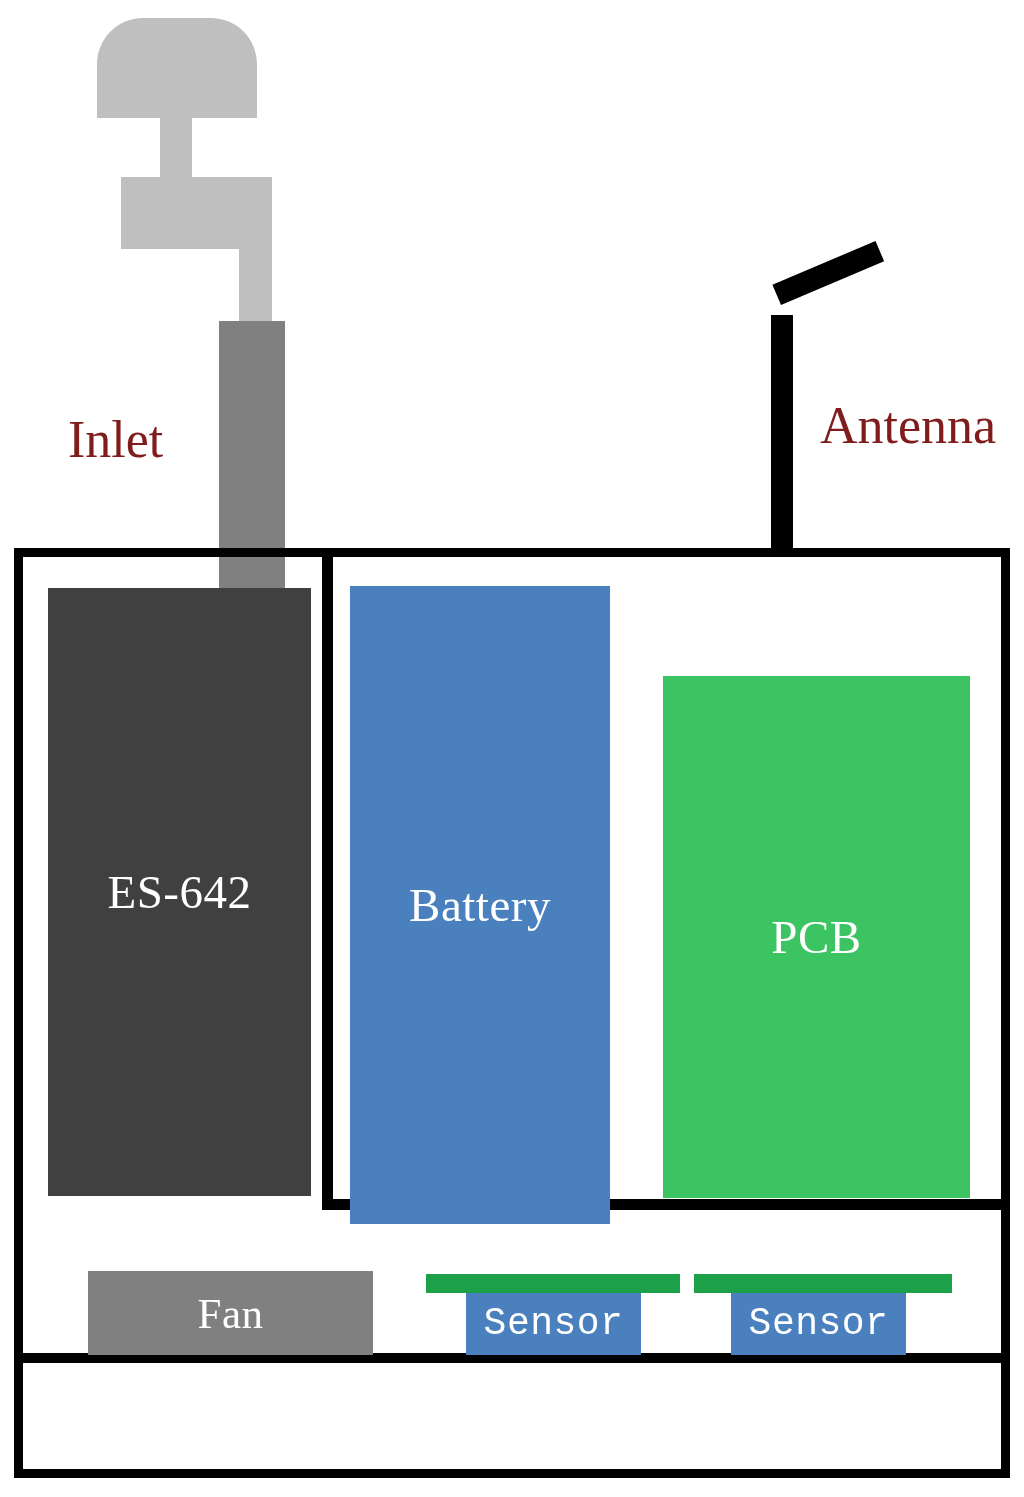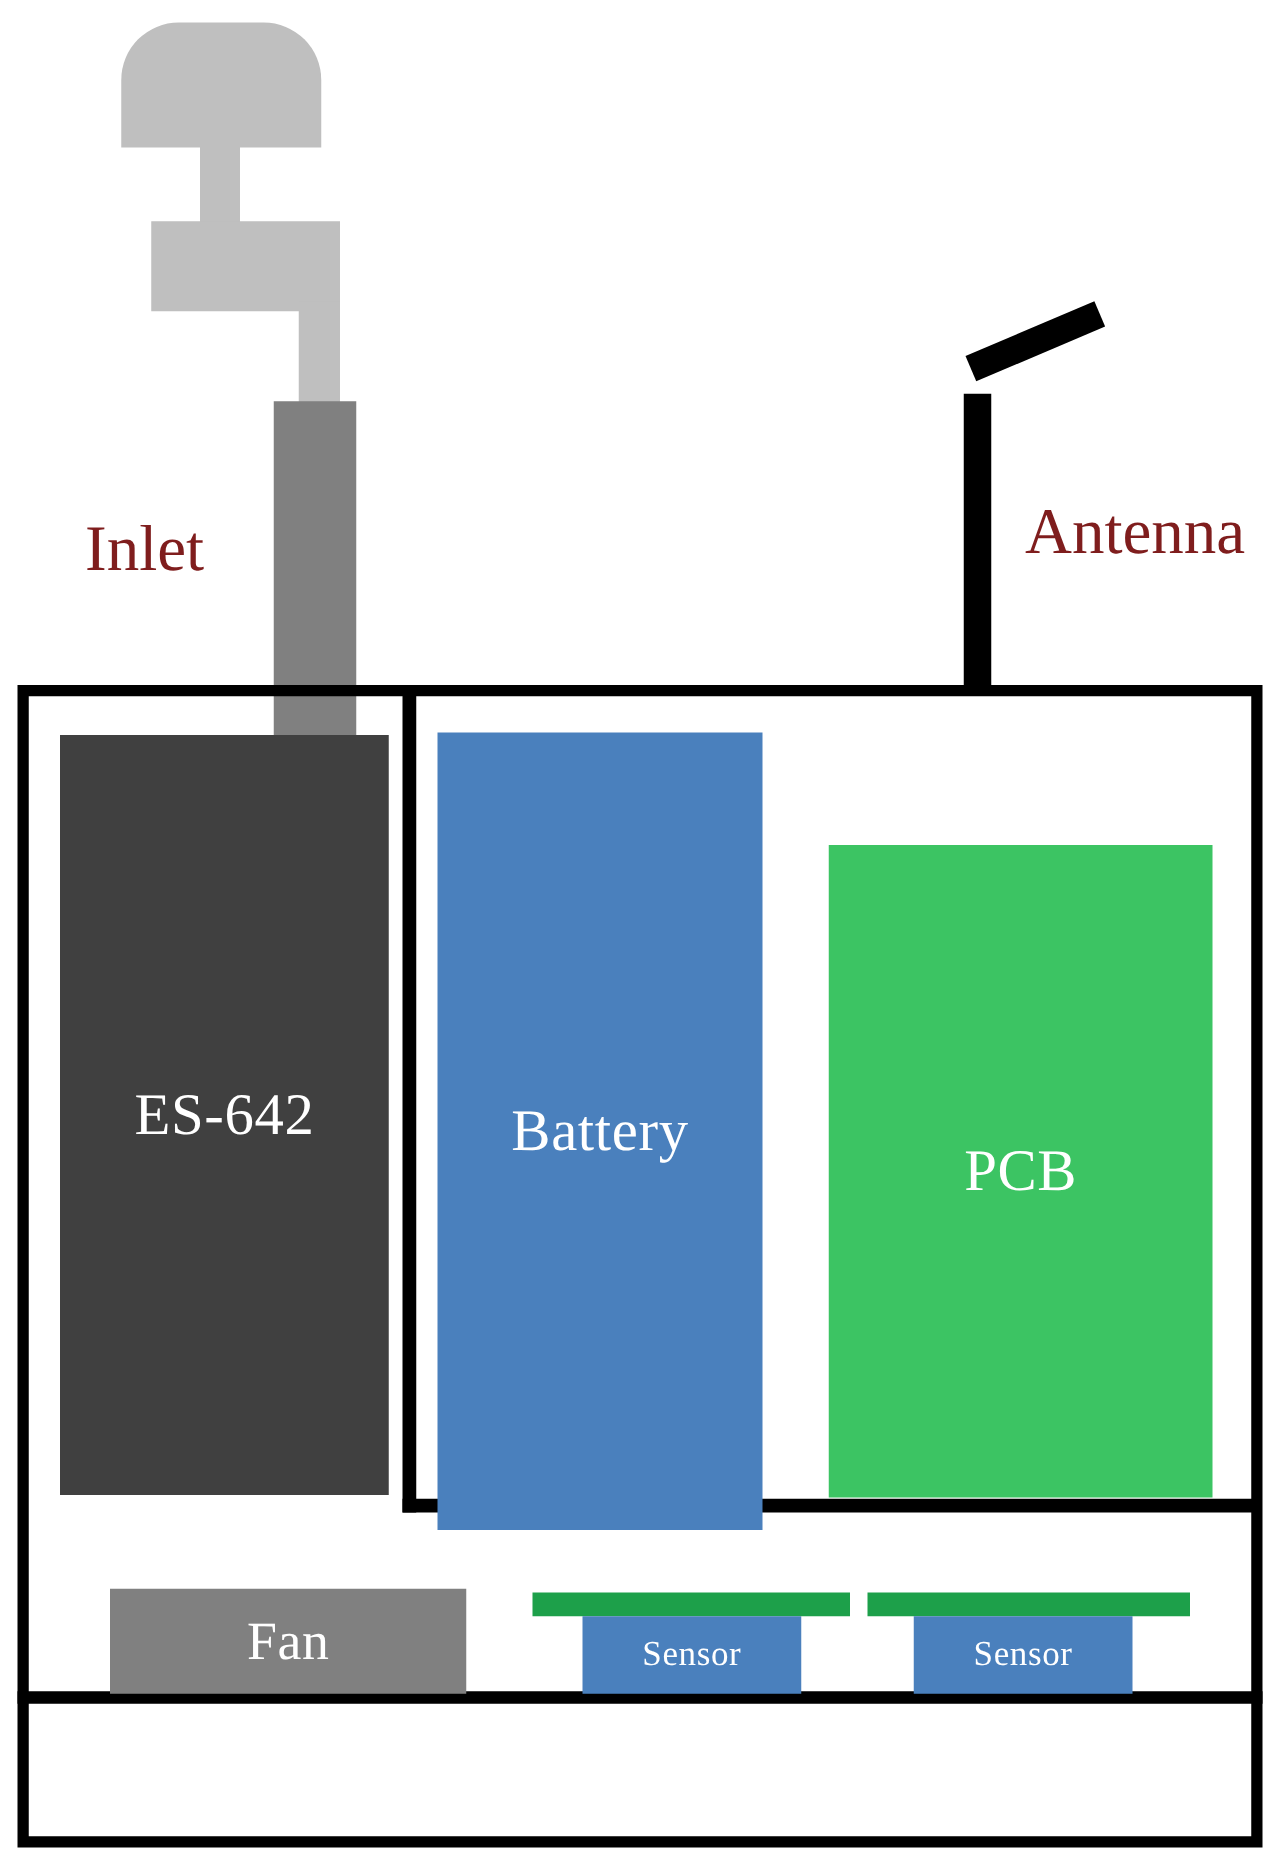--- a/index.html
+++ b/index.html
@@ -59,21 +59,21 @@
     font-weight: 400;
     letter-spacing: 0.5px;
     text-align: left;
     line-height: 1;
     user-select: none;
   }
   .comp-es642  { background: #404040; font-size: 47px; }
   .comp-battery{ background: #4a80bd; font-size: 47px; }
   .comp-pcb    { background: #3cc463; font-size: 47px; }
   .comp-fan    { background: #808080; font-size: 43px; }
-  .comp-sensor { background: #4a80bd; font-size: 28px; }
+  .comp-sensor { background: #4a80bd; font-size: 38px; font-family: Liberation Mono, monospace; }
   .sensor-strip{ background: #1da04a; }
 
   
   .label {
     position: absolute;
     color: #7f1d1d;
     font-family: "Liberation Serif", "DejaVu Serif", serif;
     font-size: 52px;
     line-height: 1;
     white-space: nowrap;

